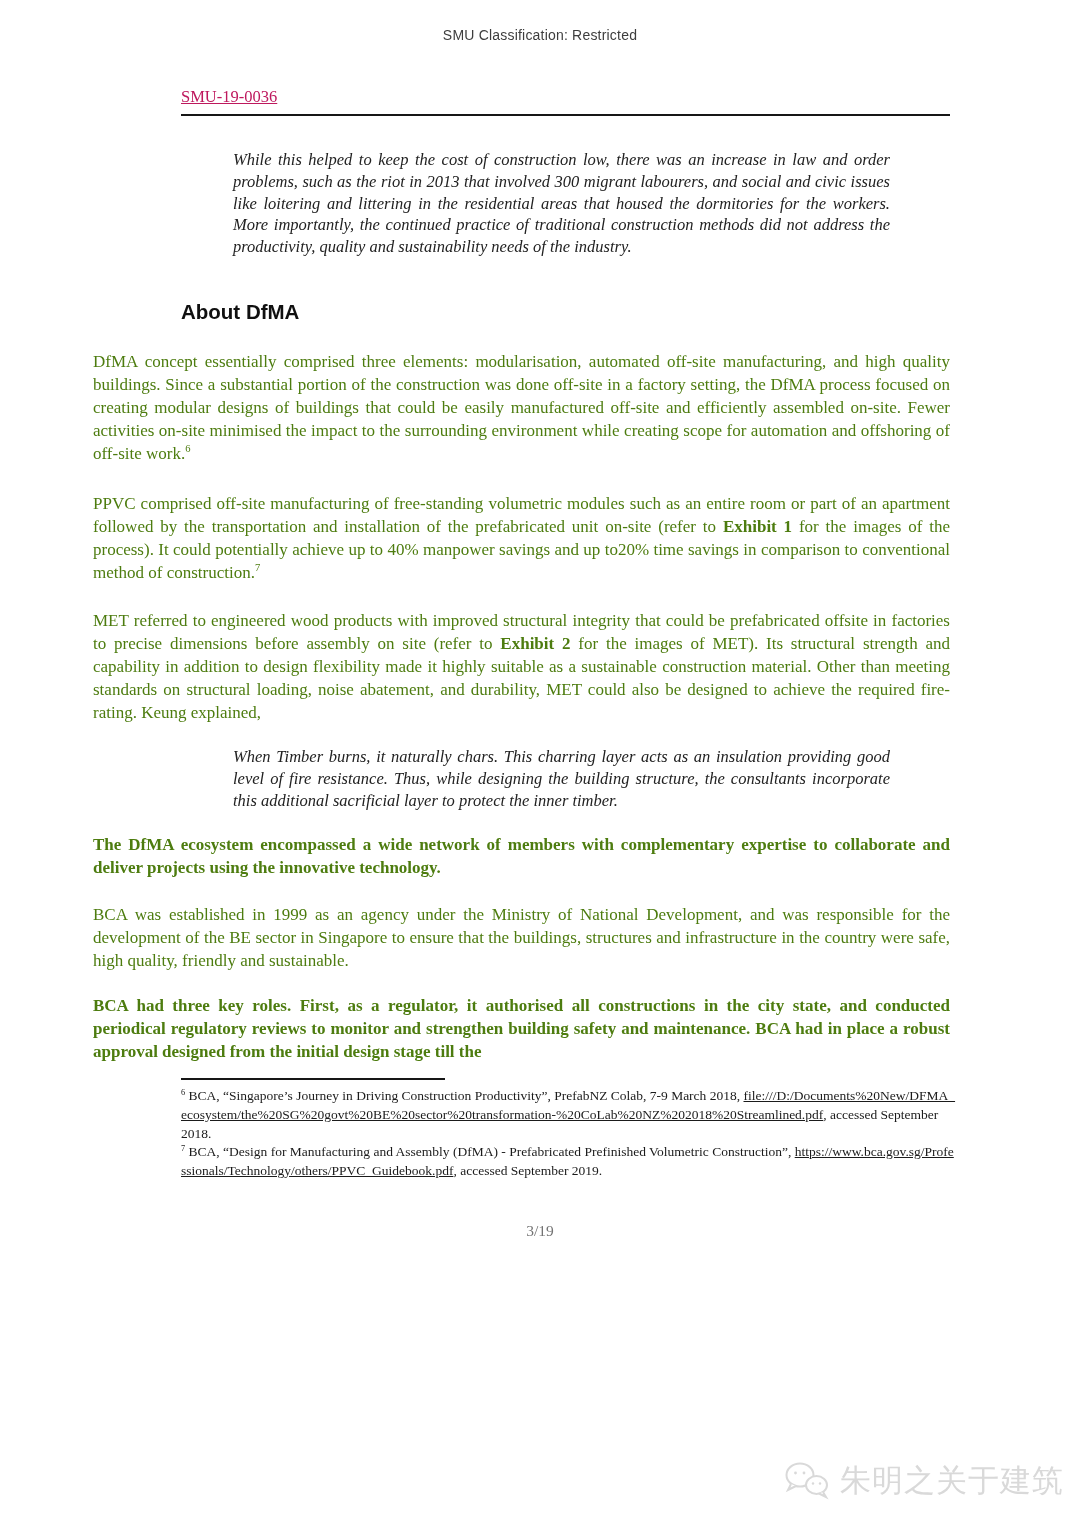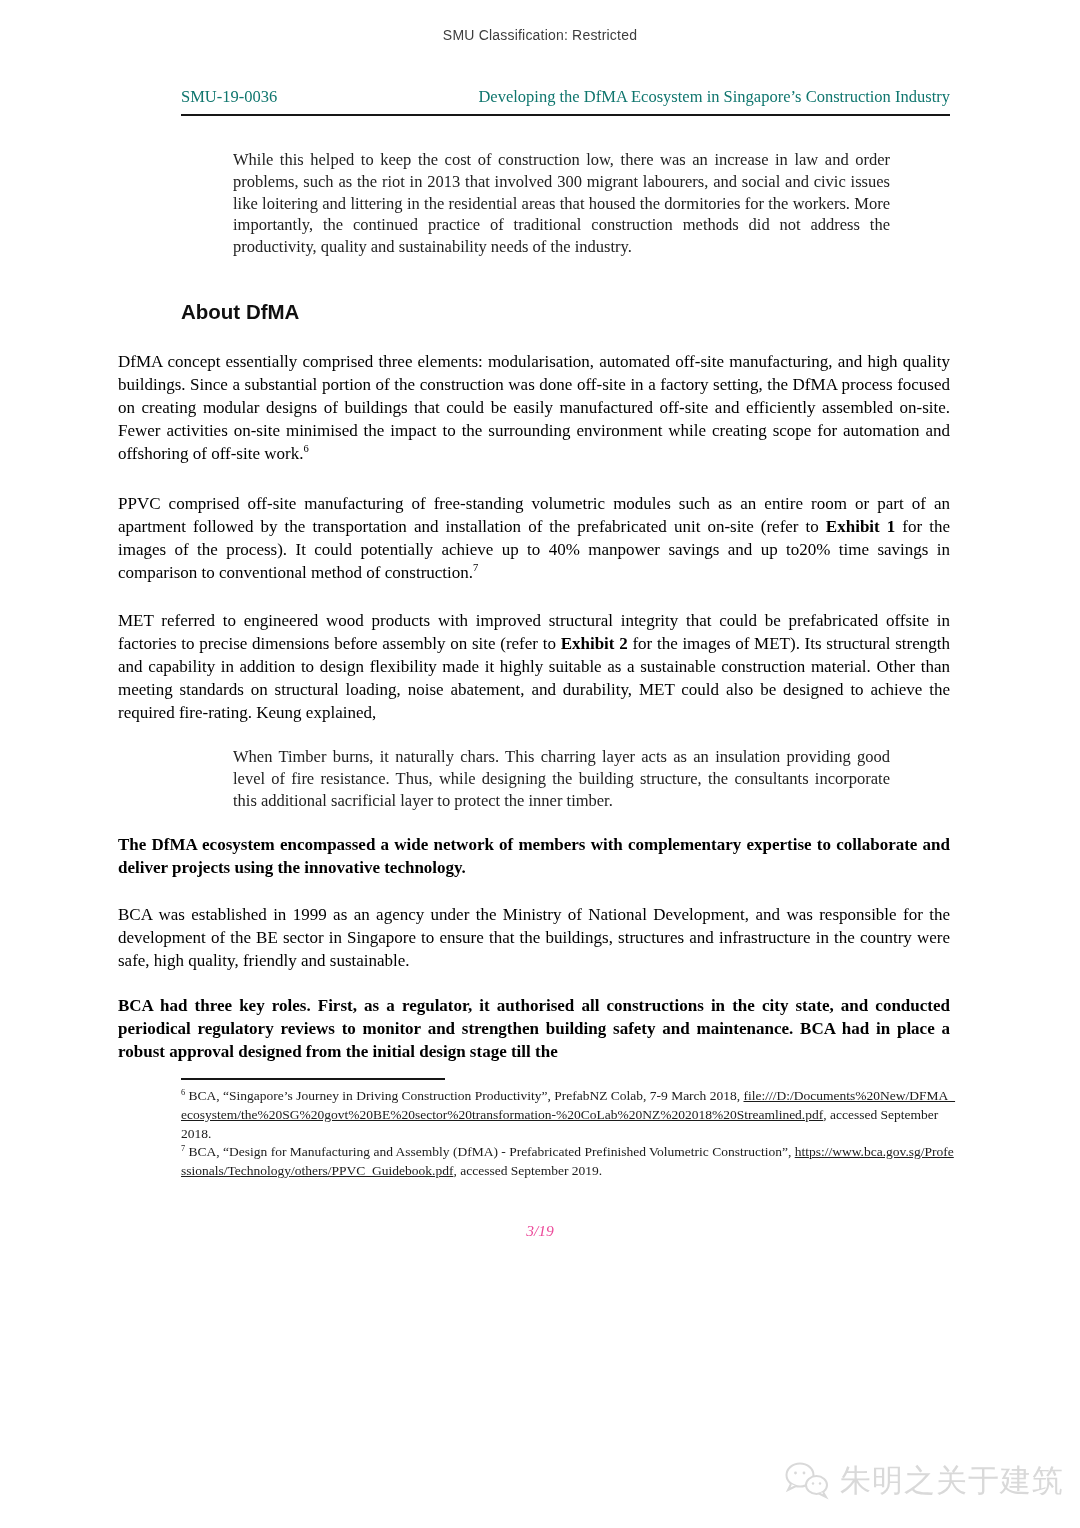--- a/index.html
+++ b/index.html
@@ -21,50 +21,52 @@
     color: #3d3d3d;
     letter-spacing: 0.2px;
   }
 
   .header-row {
     display: flex;
     justify-content: space-between;
     align-items: baseline;
     margin: 44px 130px 0 181px;
     font-size: 16.5px;
-    color: #0f766e;
+    color: #be185d;
+    text-decoration: underline;
   }
   .header-rule {
     border: none;
     border-top: 2.5px solid #161616;
     margin: 7px 130px 0 181px;
   }
 
   .quote {
     margin: 33px 190px 0 233px;
+    font-style: italic;
     text-align: justify;
     font-size: 16.5px;
     line-height: 21.8px;
     color: #222;
   }
 
   .section-heading {
     margin: 42px 130px 0 181px;
     font-family: "Liberation Sans", sans-serif;
     font-size: 20.5px;
     font-weight: bold;
     color: #101010;
   }
 
   .body-text {
-    margin: 26px 130px 0 118px;
+    margin: 26px 130px 0 93px;
     text-align: justify;
     font-size: 17px;
     line-height: 23px;
-    color: #000000;
+    color: #4d7c0f;
   }
   .body-text.tight { margin-top: 22px; font-weight: bold; }
 
   sup { font-size: 0.62em; line-height: 0; vertical-align: super; }
   .seg-b { font-weight: bold; }
 
   .footnote-rule {
     width: 264px;
     border: none;
     border-top: 2px solid #161616;
@@ -80,22 +82,21 @@
   .footnote .link {
     text-decoration: underline;
     word-break: break-all;
     text-align: center;
   }
 
   .page-number {
     margin-top: 42px;
     text-align: center;
     font-size: 15.5px;
-    color: #ec4899;
-    font-style: italic;
+    color: #737373;
   }
 
   .watermark {
     position: absolute;
     right: 16px;
     bottom: 26px;
     display: flex;
     align-items: center;
     gap: 9px;
     color: #d9d9d9;
@@ -109,21 +110,20 @@
 </style>
 </head>
 <body>
 
 <div class="page">
 
   <div class="classification">SMU Classification: Restricted</div>
 
   <div class="header-row">
     <span>SMU-19-0036</span>
-    <span>Developing the DfMA Ecosystem in Singapore’s Construction Industry</span>
   </div>
   <hr class="header-rule">
 
   <div class="quote">While this helped to keep the cost of construction low, there was an increase in law and order problems, such as the riot in 2013 that involved 300 migrant labourers, and social and civic issues like loitering and littering in the residential areas that housed the dormitories for the workers. More importantly, the continued practice of traditional construction methods did not address the productivity, quality and sustainability needs of the industry.</div>
 
   <div class="section-heading">About DfMA</div>
 
   <div class="body-text"><span>DfMA concept essentially comprised three elements: modularisation, automated off-site manufacturing, and high quality buildings. Since a substantial portion of the construction was done off-site in a factory setting, the DfMA process focused on creating modular designs of buildings that could be easily manufactured off-site and efficiently assembled on-site. Fewer activities on-site minimised the impact to the surrounding environment while creating scope for automation and offshoring of off-site work.</span><sup>6</sup></div>
 
   <div class="body-text" style="margin-top:27px;"><span>PPVC comprised off-site manufacturing of free-standing volumetric modules such as an entire room or part of an apartment followed by the transportation and installation of the prefabricated unit on-site (refer to </span><span class="seg-b">Exhibit 1</span><span> for the images of the process). It could potentially achieve up to 40% manpower savings and up to20% time savings in comparison to conventional method of construction.</span><sup>7</sup></div>

